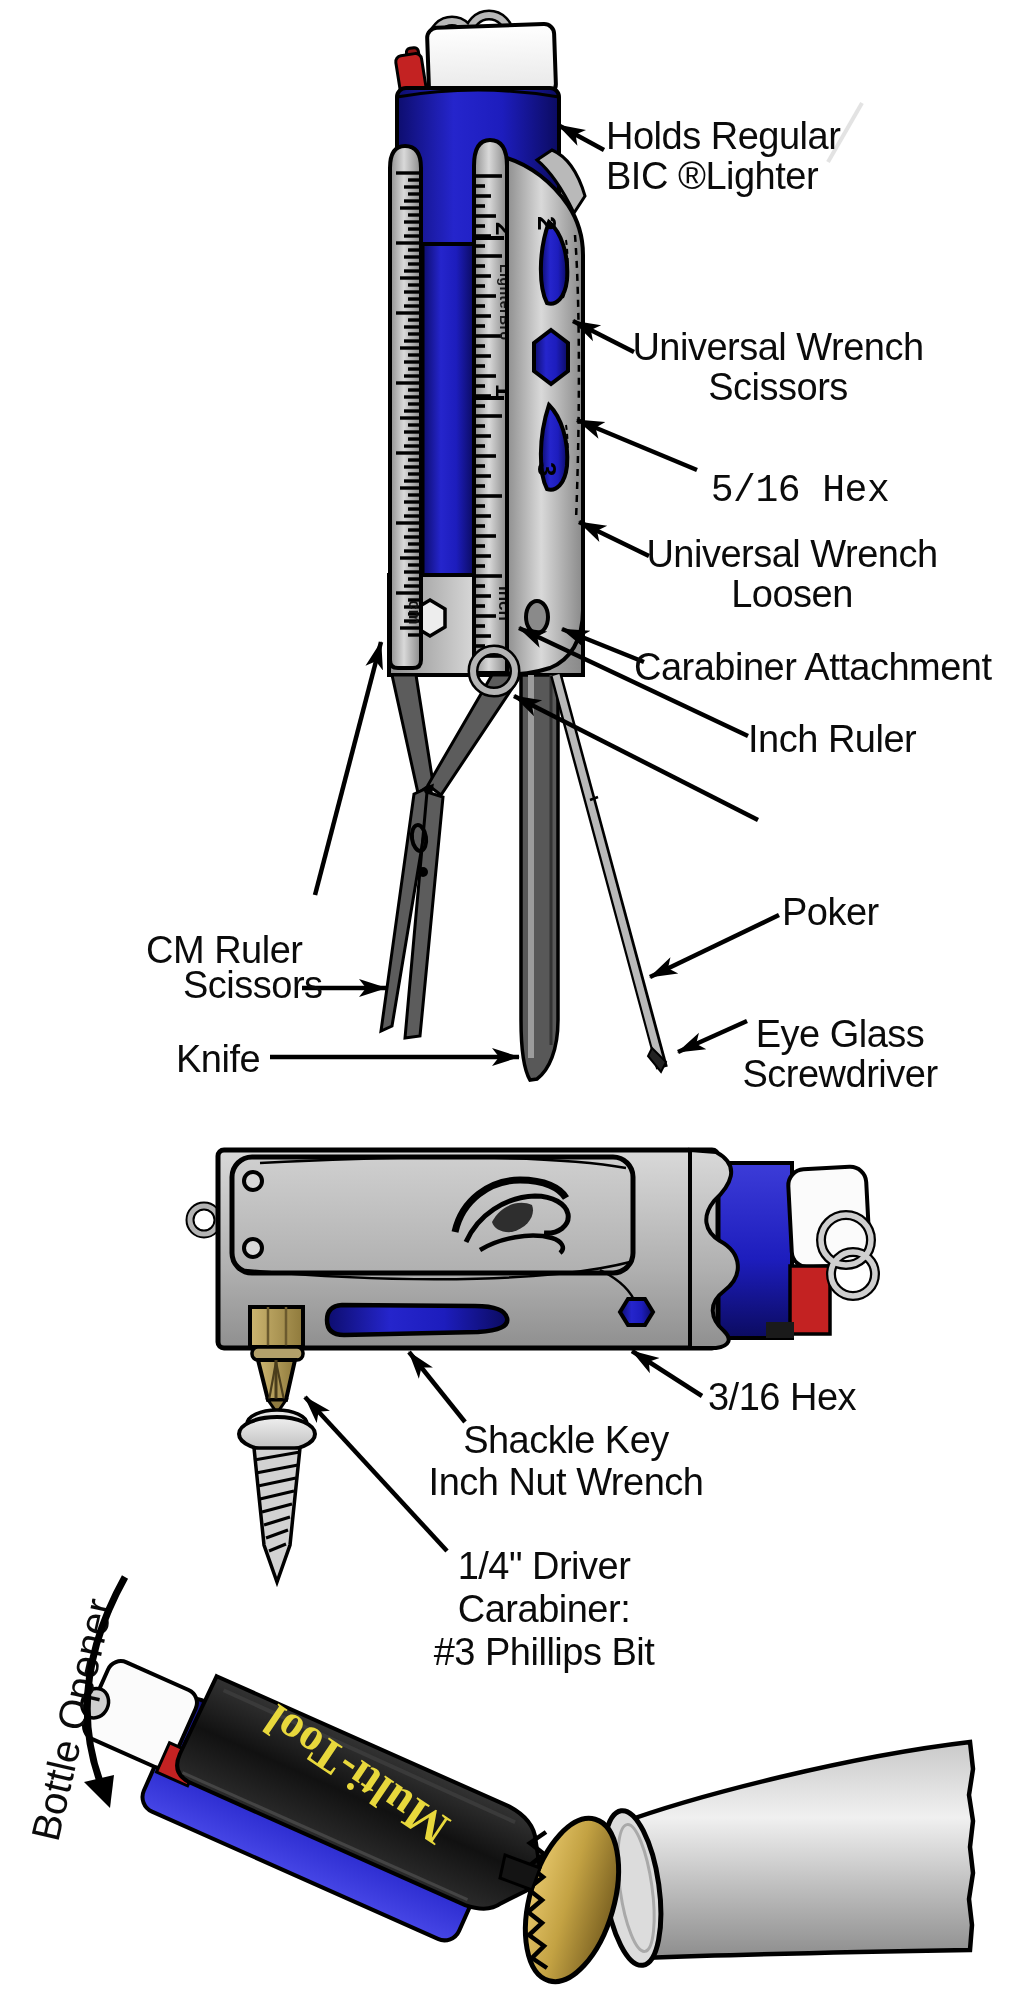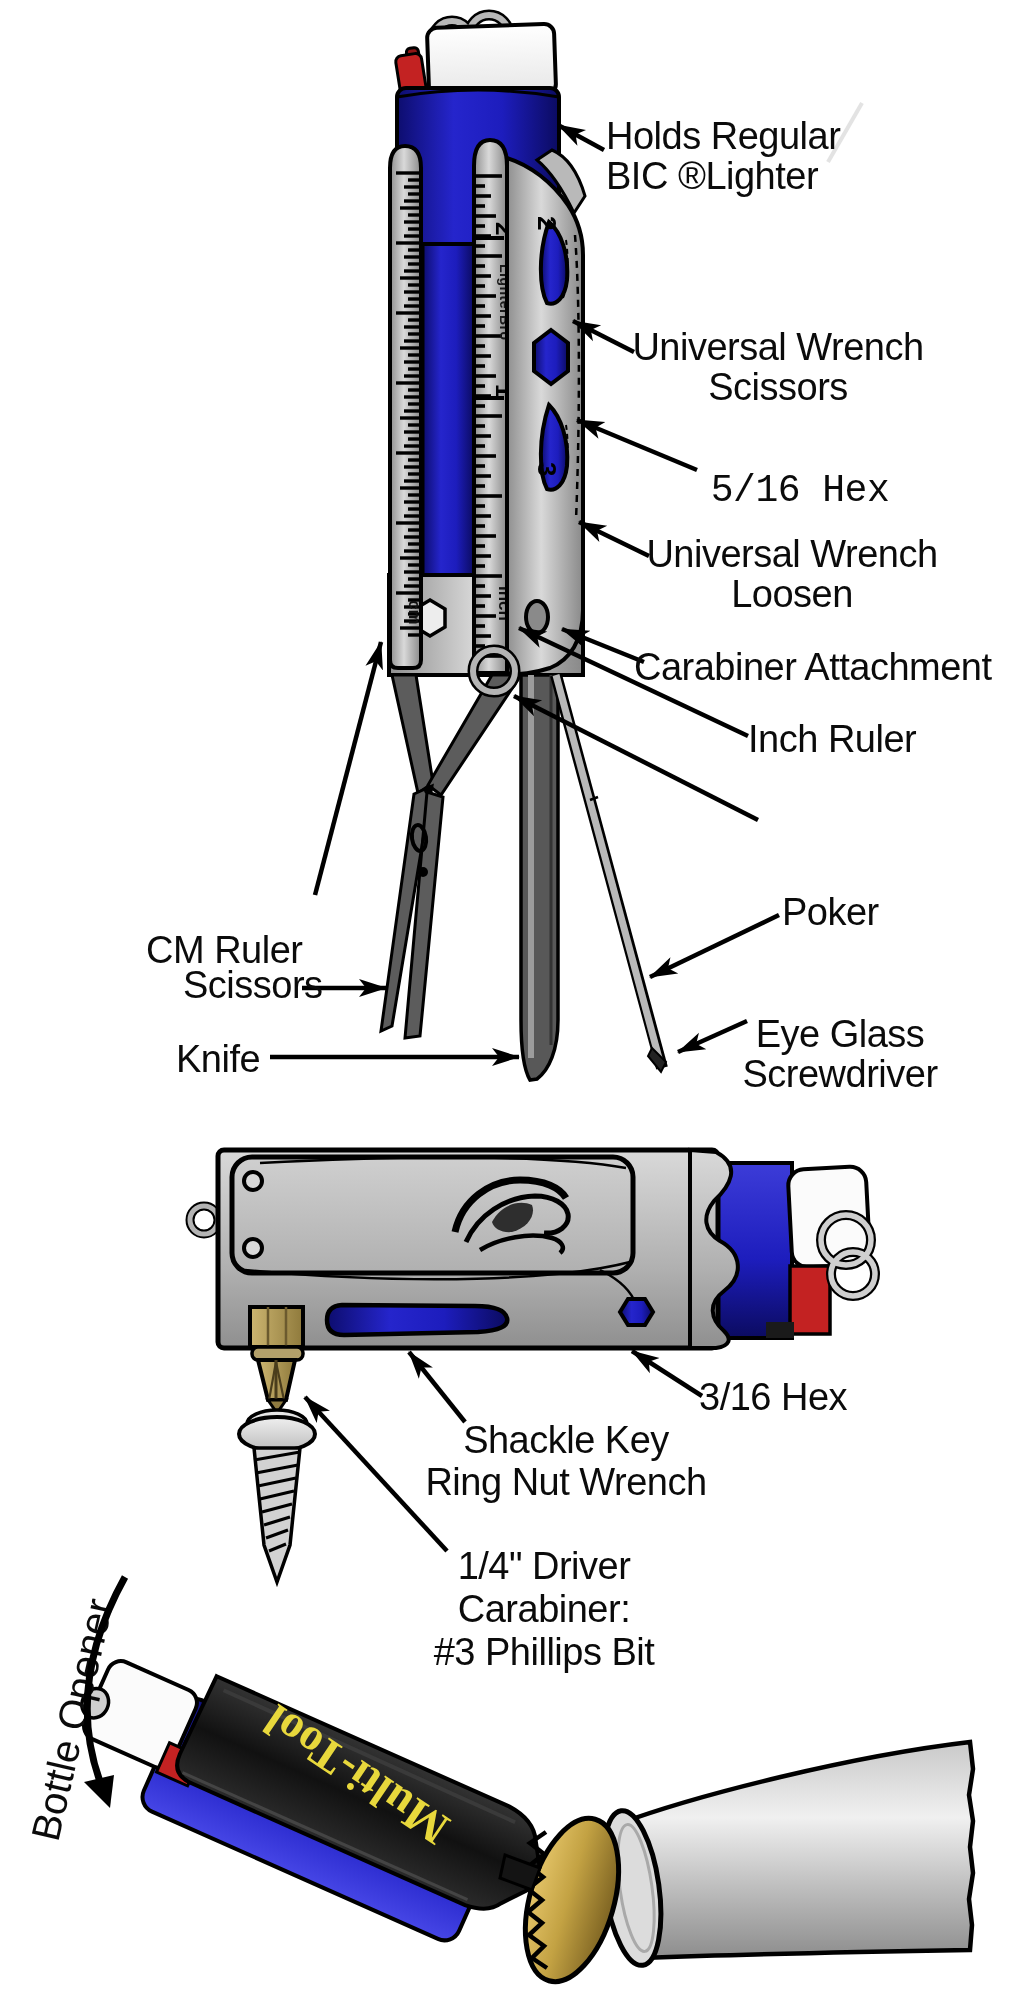--- a/index.html
+++ b/index.html
@@ -362,27 +362,27 @@
 
 <div class="lbl" style="left:782px;top:892px;width:180px;">
   <div class="ln">Poker</div>
 </div>
 
 <div class="lbl ctr" style="left:690px;top:970px;width:300px;margin-top:44px;">
   <div class="ln">Eye Glass</div>
   <div class="ln">Screwdriver</div>
 </div>
 
-<div class="lbl" style="left:699px;top:1377px;width:220px;">
+<div class="lbl" style="left:672px;top:1377px;width:220px;text-align:center;">
   <div class="ln">3/16 Hex</div>
 </div>
 
 <div class="lbl ctr" style="left:416px;top:1419px;width:300px;line-height:42px;">
   <div class="ln">Shackle Key</div>
-  <div class="ln">Ring Nut Wrench</div>
+  <div class="ln">Inch Nut Wrench</div>
 </div>
 
 <div class="lbl ctr" style="left:394px;top:1545px;width:300px;line-height:43px;">
   <div class="ln">1/4" Driver</div>
   <div class="ln">Carabiner:</div>
   <div class="ln">#3 Phillips Bit</div>
 </div>
 
 </div>
 

